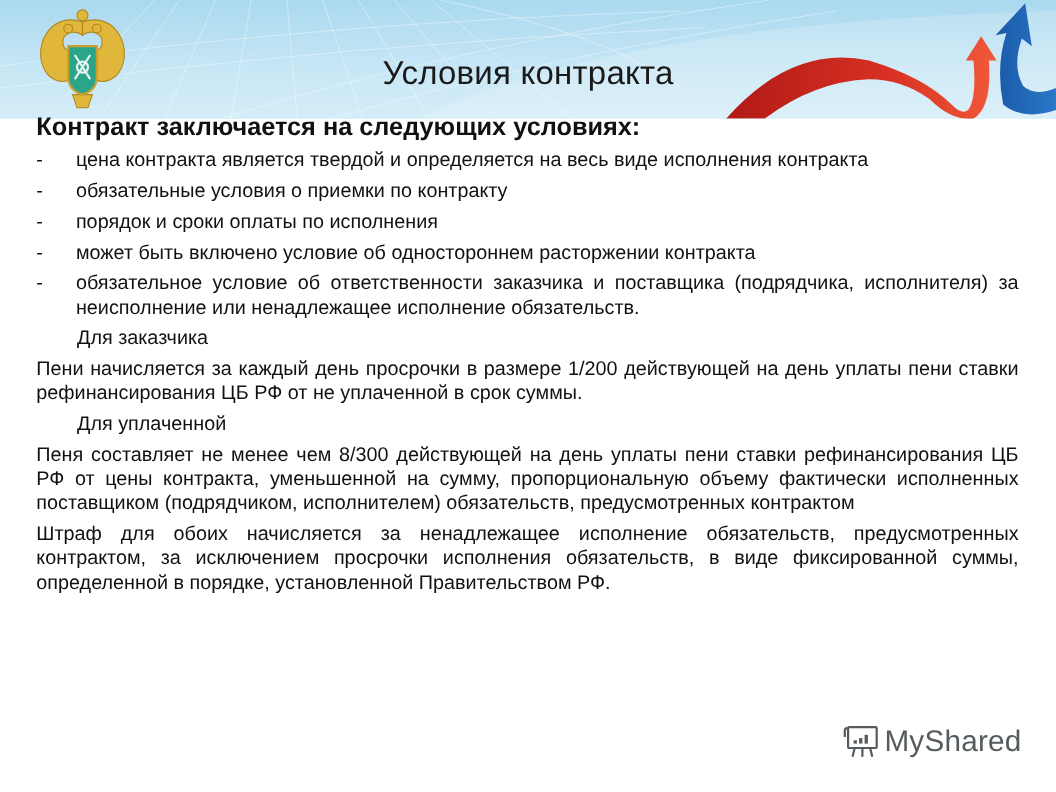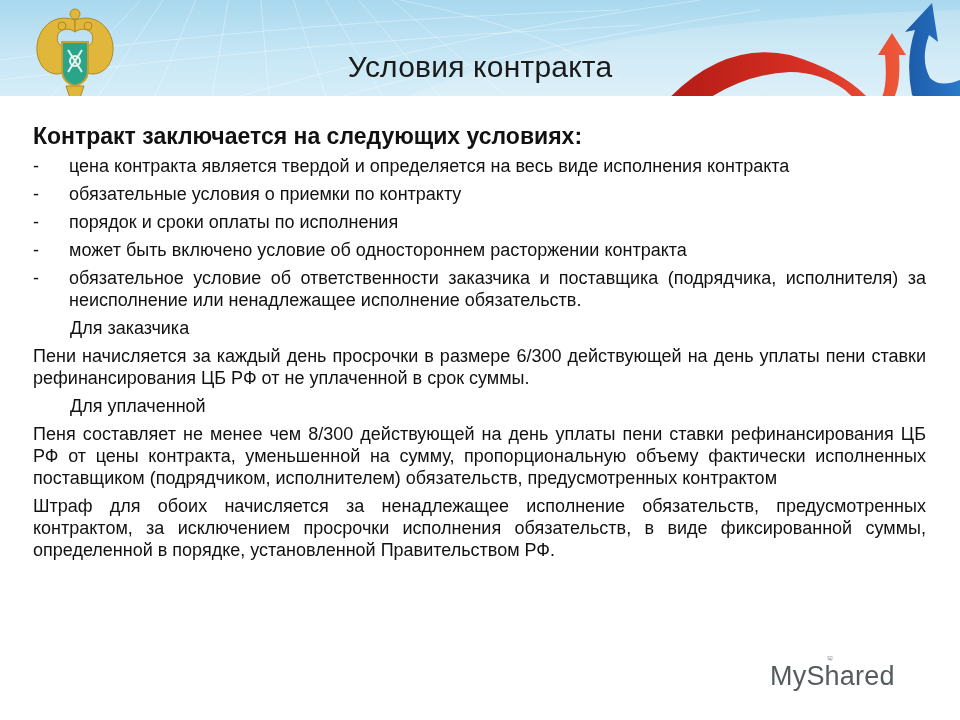--- a/index.html
+++ b/index.html
@@ -3,45 +3,45 @@
   <meta charset="utf-8">
   <style>
     html, body { margin: 0; padding: 0; }
     body {
       width: 960px; height: 720px; overflow: hidden; position: relative;
       background: #ffffff;
       font-family: "Liberation Sans", "DejaVu Sans", sans-serif;
       color: #111;
     }
     .header {
-      position: absolute; left: 0; top: 0; width: 960px; height: 96px;
+      position: absolute; left: 0; top: 0; width: 960px; height: 108px;
       background: linear-gradient(180deg, #a9d8ee 0%, #c6e6f5 55%, #d5edf8 100%);
       overflow: hidden;
     }
     .header .rays { position: absolute; left: 0; top: 0; width: 960px; height: 108px; }
     .header .arrows { position: absolute; left: 640px; top: 0; width: 320px; height: 108px; }
     .emblem { position: absolute; left: 28px; top: 6px; width: 94px; height: 96px; }
     .title {
       position: absolute; left: 0; width: 960px; top: 50px; text-align: center;
       font-size: 30px; color: #1a1a1a; letter-spacing: 0.2px;
     }
     .content {
-      position: absolute; left: 33px; top: 121px; width: 893px;
+      position: absolute; left: 33px; top: 100px; width: 893px;
       font-size: 18px; line-height: 22px; color: #111;
     }
     .lead { font-weight: bold; font-size: 23px; line-height: 30px; margin: 0 0 4px 0; }
     .bullet { display: flex; margin-bottom: 6px; text-align: justify; }
     .bullet .dash { width: 36px; flex: 0 0 36px; }
     .bullet .btext { flex: 1; text-align: justify; text-align-last: left; }
     .subhead {
       margin: 2px 0 6px 37px; text-underline-offset: 3px;
     }
     .para { text-align: justify; margin-bottom: 6px; }
     .logo {
-      position: absolute; left: 766px; top: 656px; height: 36px; display: flex; align-items: center; flex-direction: column;
+      position: absolute; left: 766px; top: 656px; height: 36px; display: flex; align-items: center;
     }
     .logo .lname { font-size: 27px; color: #555b5e; margin-left: 4px; letter-spacing: 0.2px; }
   </style>
 </head>
 <body>
 
 <div class="header">
   <svg class="rays" viewBox="0 0 960 108">
     <g stroke="#ffffff" stroke-opacity="0.45" stroke-width="0.8" fill="none">
       <path d="M150 -10 L40 108"></path>
@@ -113,21 +113,21 @@
   <div class="bullet">
     <span class="dash">-</span>
     <span class="btext">может быть включено условие об одностороннем расторжении контракта</span>
   </div>
   <div class="bullet">
     <span class="dash">-</span>
     <span class="btext">обязательное условие об ответственности заказчика и поставщика (подрядчика, исполнителя) за неисполнение или ненадлежащее исполнение обязательств.</span>
   </div>
 
   <div class="subhead">Для заказчика</div>
-  <div class="para">Пени начисляется за каждый день просрочки в размере 6/300 действующей на день уплаты пени ставки рефинансирования ЦБ РФ от не уплаченной в срок суммы.</div>
+  <div class="para">Пени начисляется за каждый день просрочки в размере 1/200 действующей на день уплаты пени ставки рефинансирования ЦБ РФ от не уплаченной в срок суммы.</div>
 
   <div class="subhead">Для уплаченной</div>
   <div class="para">Пеня составляет не менее чем 8/300 действующей на день уплаты пени ставки рефинансирования ЦБ РФ от цены контракта, уменьшенной на сумму, пропорциональную объему фактически исполненных поставщиком (подрядчиком, исполнителем) обязательств, предусмотренных контрактом</div>
 
   <div class="para">Штраф для обоих начисляется за ненадлежащее исполнение обязательств, предусмотренных контрактом, за исключением просрочки исполнения обязательств, в виде фиксированной суммы, определенной в порядке, установленной Правительством РФ.</div>
 </div>
 
 <div class="logo">
   <svg width="34" height="32" viewBox="0 0 34 32">
     <g fill="none" stroke="#555b5e" stroke-width="2">

